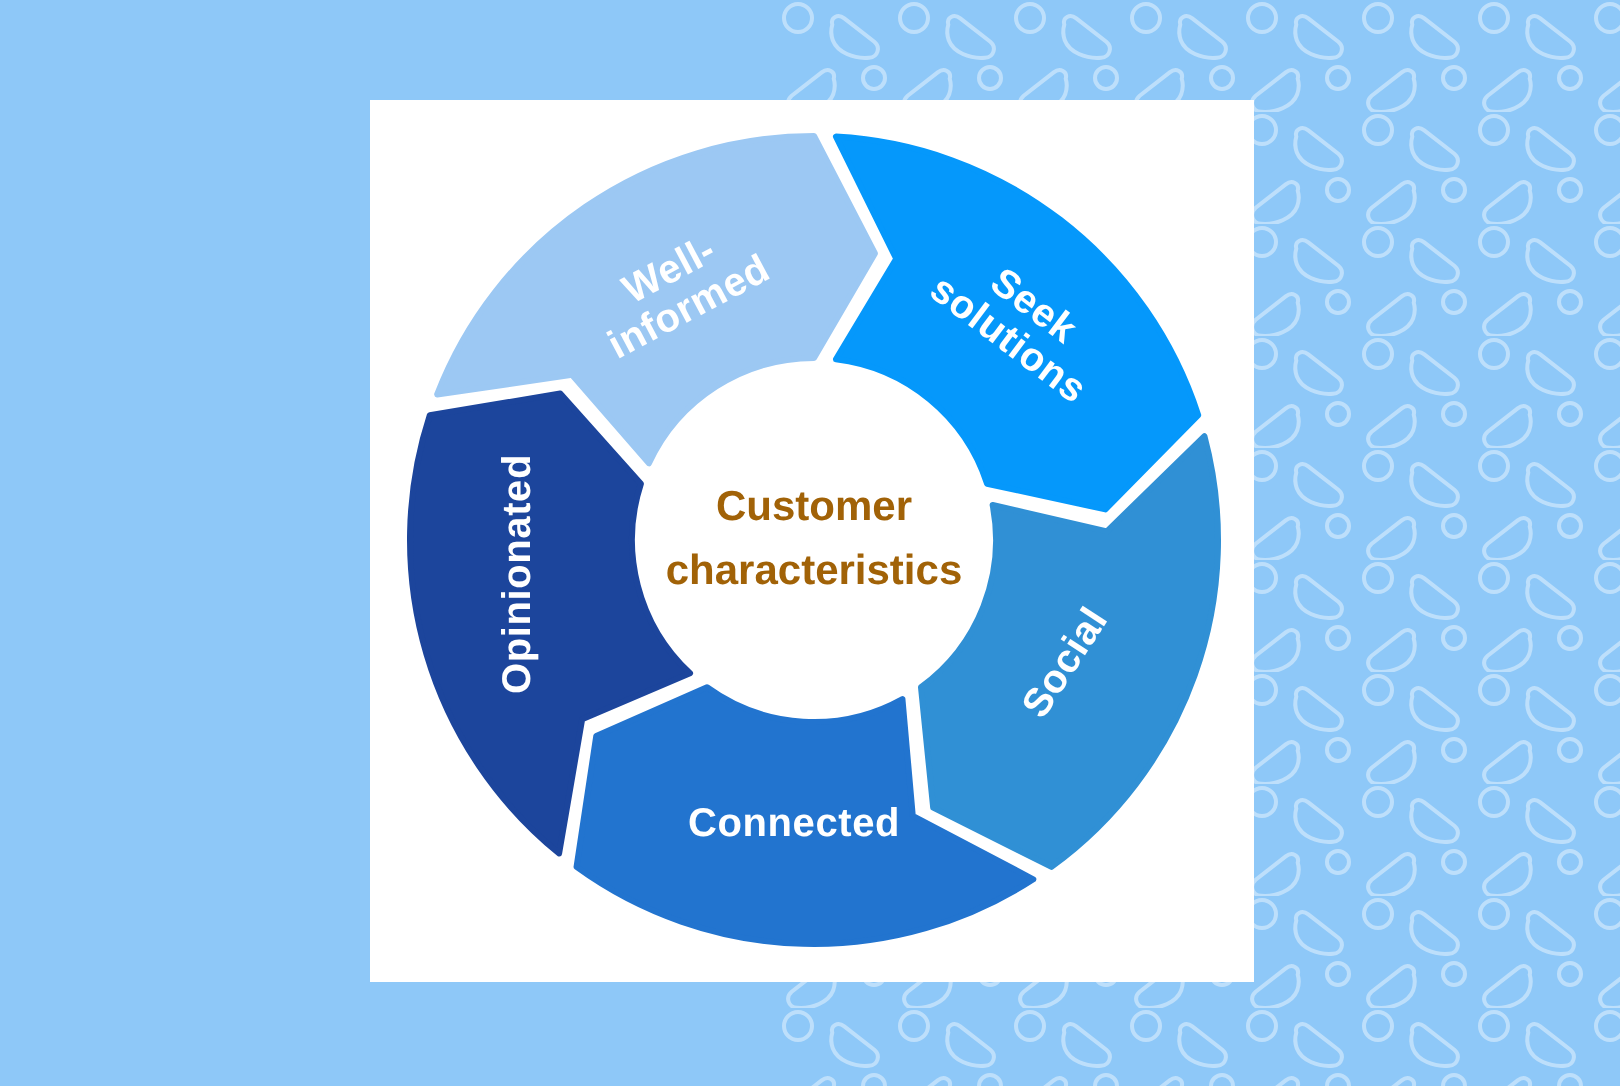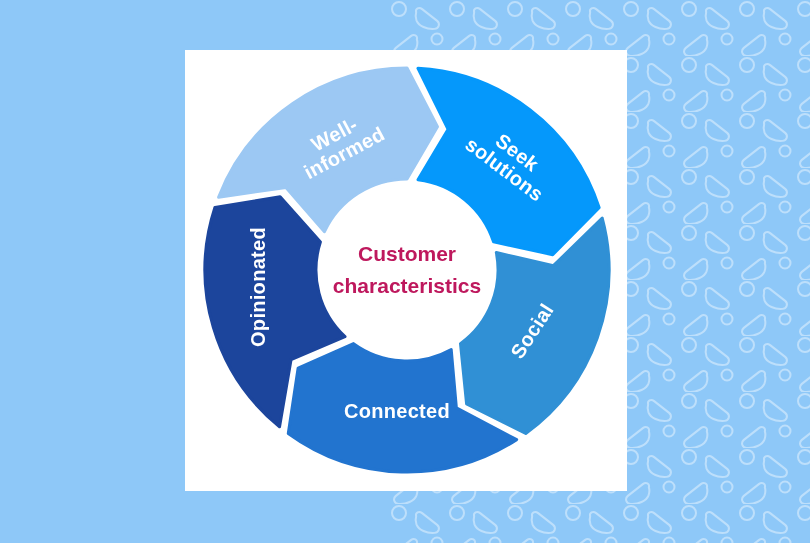--- a/index.html
+++ b/index.html
@@ -70,16 +70,16 @@
         <text transform="translate(155,95) rotate(-28)" text-anchor="middle"><tspan x="0" dy="-5">Well-</tspan><tspan x="0" dy="21">informed</tspan></text>
         <path d="M232.99,18.30 A202,202 0 0 1 414.11,157.58 L367.70,204.69 L308.55,191.88 A91,91 0 0 0 232.97,129.66 L263.12,79.39 Z" fill="#0598fb" stroke="#0598fb" stroke-width="3" stroke-linejoin="round"></path>
         <text transform="translate(325,112) rotate(37)" text-anchor="middle"><tspan x="0" dy="-5">Seek</tspan><tspan x="0" dy="21">solutions</tspan></text>
         <path d="M417.23,168.13 A202,202 0 0 1 340.73,383.42 L281.59,353.83 L275.49,293.62 A91,91 0 0 0 311.31,202.52 L368.44,215.66 Z" fill="#3090d5" stroke="#3090d5" stroke-width="3" stroke-linejoin="round"></path>
         <text transform="translate(347,281) rotate(-57)" text-anchor="middle"><tspan x="0" dy="7">Social</tspan></text>
         <path d="M331.66,389.64 A202,202 0 0 1 103.27,383.42 L113.13,318.03 L168.51,293.62 A91,91 0 0 0 266.22,299.53 L271.38,357.93 Z" fill="#2274cf" stroke="#2274cf" stroke-width="3" stroke-linejoin="round"></path>
         <text transform="translate(212,361) rotate(0)" text-anchor="middle"><tspan x="0" dy="7">Connected</tspan></text>
         <path d="M94.55,376.72 A202,202 0 0 1 29.89,157.58 L95.13,146.75 L135.45,191.88 A91,91 0 0 0 160.02,286.63 L106.08,309.58 Z" fill="#1c459c" stroke="#1c459c" stroke-width="3" stroke-linejoin="round"></path>
         <text transform="translate(73,237) rotate(-90)" text-anchor="middle"><tspan x="0" dy="7">Opinionated</tspan></text>
       </svg>
-    <div class="center-label" style="color: #be185d;">Customer characteristics</div>
+    <div class="center-label" style="color: #a16207;">Customer characteristics</div>
   </div>
 
 </div>
 
 </body></html>

